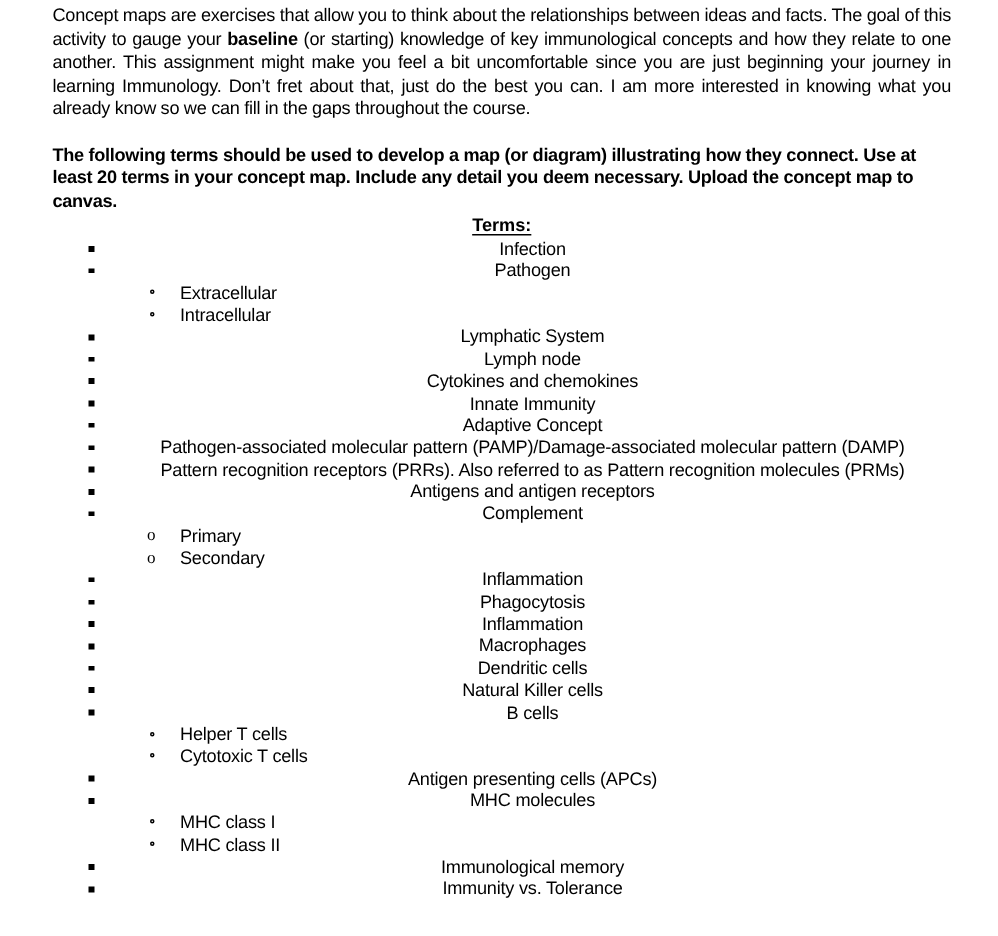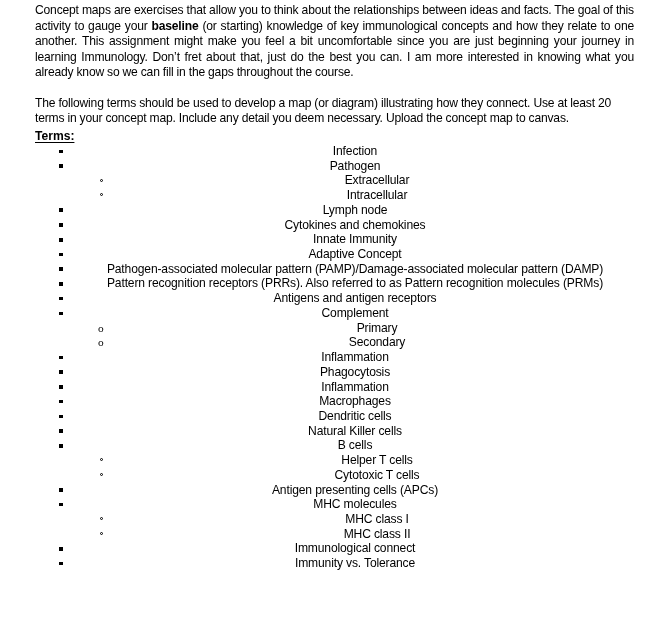--- a/index.html
+++ b/index.html
@@ -35,40 +35,40 @@
     line-height: 15.5px;
     letter-spacing: -0.18px;
     text-align: justify;
     text-justify: inter-word;
     word-spacing: -0.1px;
   }
   p.bold-block {
     margin: 0;
     font-size: 12.1px;
     line-height: 15.5px;
-    font-weight: normal;
+    font-weight: bold;
     letter-spacing: -0.2px;
     text-align: left;
     width: 602px;
   }
   .gap {
     height: 15px;
   }
   b.inline-bold { font-weight: bold; }
 
   .terms-head {
     margin: 0;
     font-size: 12.1px;
     line-height: 15.5px;
     font-weight: bold;
     text-decoration: underline;
     text-underline-offset: 1.5px;
     display: inline-block;
   }
-  .terms-head-wrap { margin: 0; line-height: 15.5px; }
+  .terms-head-wrap { margin: 0; line-height: 15.5px; text-align: center; }
 
   
   ul.lvl1 {
     list-style: none;
     margin: 0;
     padding: 0;
   }
   ul.lvl1 > li {
     position: relative;
     padding-left: 41px;
@@ -83,21 +83,20 @@
     left: 24px;
     top: 5.6px;
     width: 3.6px;
     height: 3.6px;
     background: #000000;
   }
   ul.lvl2 {
     list-style: none;
     margin: 0;
     padding: 0;
-    text-align: center;
   }
   ul.lvl2 > li {
     position: relative;
     padding-left: 85px;
     font-size: 12.1px;
     line-height: 14.72px;
     letter-spacing: -0.15px;
     white-space: nowrap;
   }
   
@@ -138,20 +137,21 @@
       <span class="terms-head">Terms:</span>
     </div>
 
     <ul class="lvl1" id="terms-list">
         <li><span class="sq-bullet"></span><span class="item-text">Infection</span></li>
         <li><span class="sq-bullet"></span><span class="item-text">Pathogen</span></li>
         <ul class="lvl2">
           <li><span class="ring-bullet"></span><span class="item-text">Extracellular</span></li>
           <li><span class="ring-bullet"></span><span class="item-text">Intracellular</span></li>
         </ul>
+        <li><span class="sq-bullet"></span><span class="item-text">Lymphatic System</span></li>
         <li><span class="sq-bullet"></span><span class="item-text">Lymph node</span></li>
         <li><span class="sq-bullet"></span><span class="item-text">Cytokines and chemokines</span></li>
         <li><span class="sq-bullet"></span><span class="item-text">Innate Immunity</span></li>
         <li><span class="sq-bullet"></span><span class="item-text">Adaptive Concept</span></li>
         <li><span class="sq-bullet"></span><span class="item-text">Pathogen-associated molecular pattern (PAMP)/Damage-associated molecular pattern (DAMP)</span></li>
         <li><span class="sq-bullet"></span><span class="item-text">Pattern recognition receptors (PRRs). Also referred to as Pattern recognition molecules (PRMs)</span></li>
         <li><span class="sq-bullet"></span><span class="item-text">Antigens and antigen receptors</span></li>
         <li><span class="sq-bullet"></span><span class="item-text">Complement</span></li>
         <ul class="lvl2">
           <li><span class="o-bullet">o</span><span class="item-text">Primary</span></li>
@@ -167,18 +167,18 @@
         <ul class="lvl2">
           <li><span class="ring-bullet"></span><span class="item-text">Helper T cells</span></li>
           <li><span class="ring-bullet"></span><span class="item-text">Cytotoxic T cells</span></li>
         </ul>
         <li><span class="sq-bullet"></span><span class="item-text">Antigen presenting cells (APCs)</span></li>
         <li><span class="sq-bullet"></span><span class="item-text">MHC molecules</span></li>
         <ul class="lvl2">
           <li><span class="ring-bullet"></span><span class="item-text">MHC class I</span></li>
           <li><span class="ring-bullet"></span><span class="item-text">MHC class II</span></li>
         </ul>
-        <li><span class="sq-bullet"></span><span class="item-text">Immunological connect</span></li>
+        <li><span class="sq-bullet"></span><span class="item-text">Immunological memory</span></li>
         <li><span class="sq-bullet"></span><span class="item-text">Immunity vs. Tolerance</span></li>
       </ul>
 
   </div>
 </div>
 
 </body></html>

